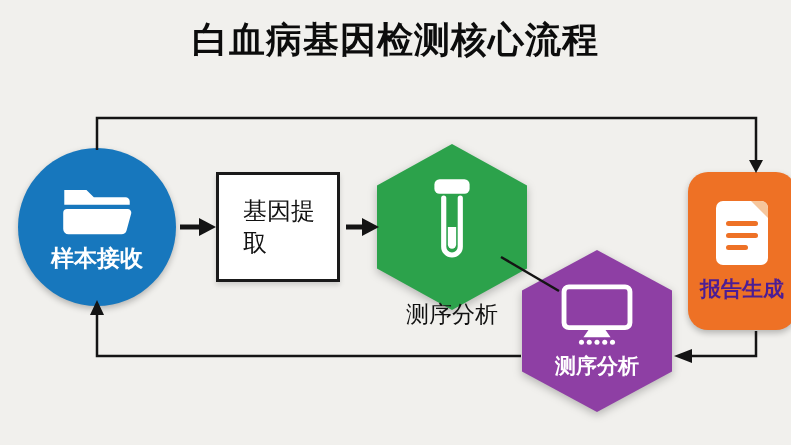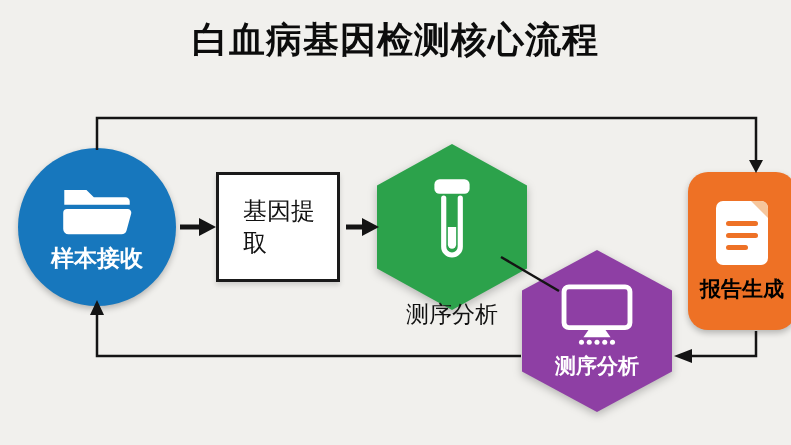--- a/index.html
+++ b/index.html
@@ -52,21 +52,21 @@
     text-align: center; font-size: 23px; color: #111;
   }
   
   .node-report {
     position: absolute; left: 688px; top: 172px;
     width: 108px; height: 158px; border-radius: 20px;
     background: #ee7125;
     display: flex; flex-direction: column; align-items: center; justify-content: center;
     box-shadow: 0 3px 6px rgba(0,0,0,.25);
   }
-  .node-report .label { color: #000000; font-size: 21px; font-weight: bold; margin-top: 8px; }
+  .node-report .label { color: #4c1d95; font-size: 21px; font-weight: bold; margin-top: 8px; }
   
   .connectors {
     position: absolute; left: 0; top: 0; width: 791px; height: 445px;
     pointer-events: none; z-index: 5;
   }
 </style>
 </head>
 <body>
 
 <div class="canvas">

